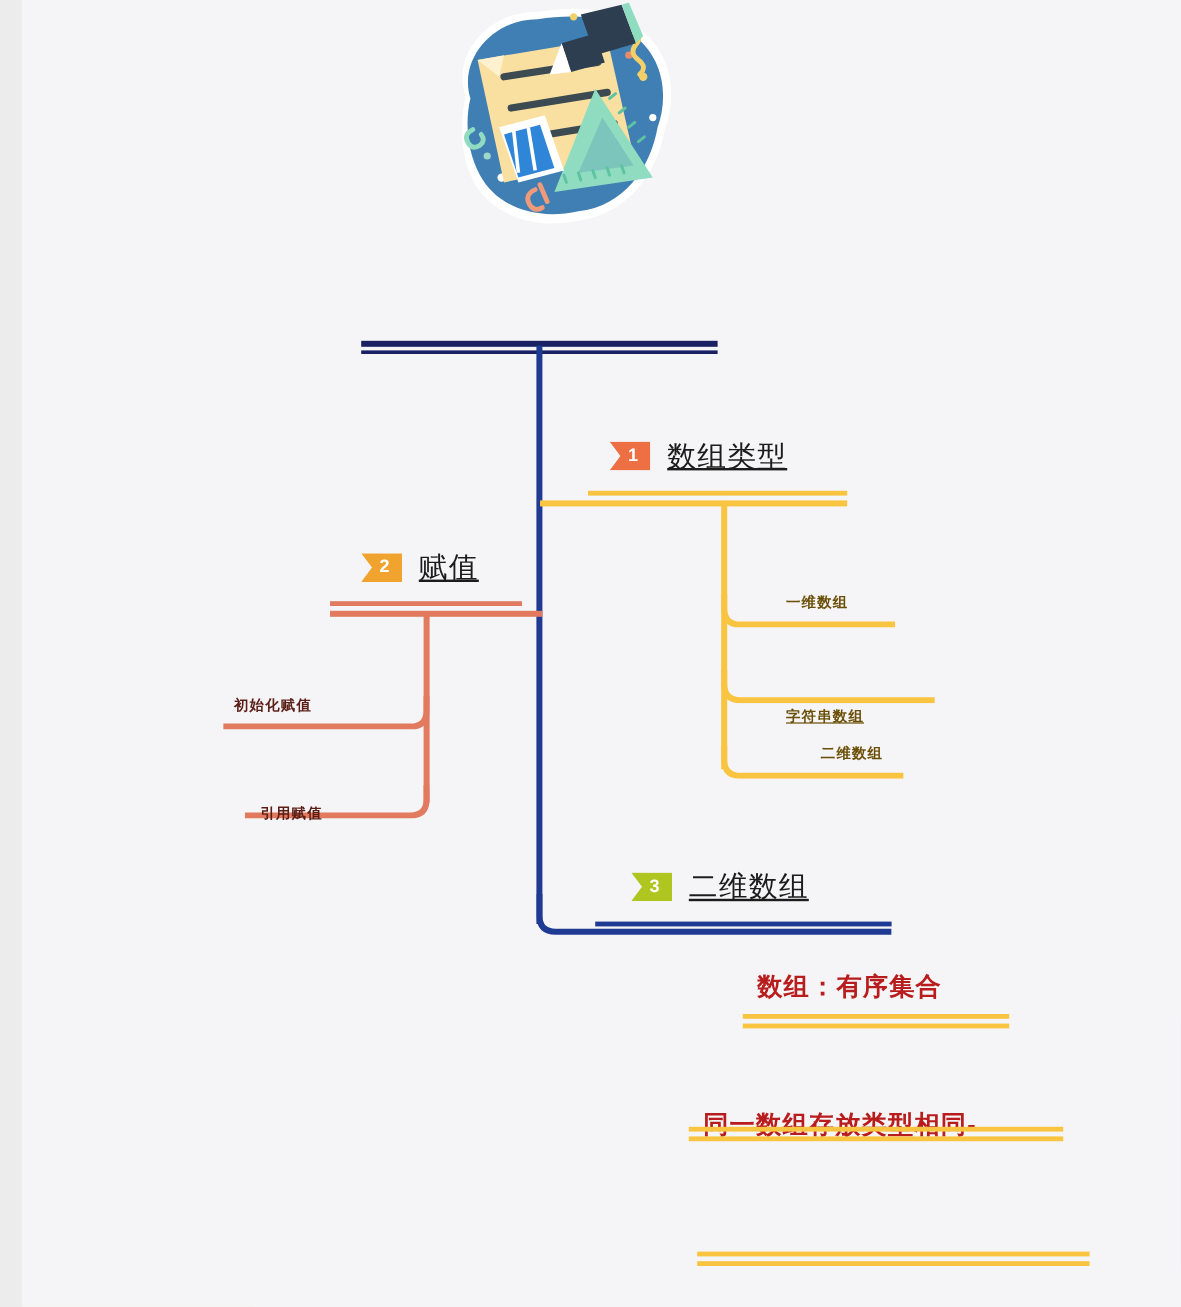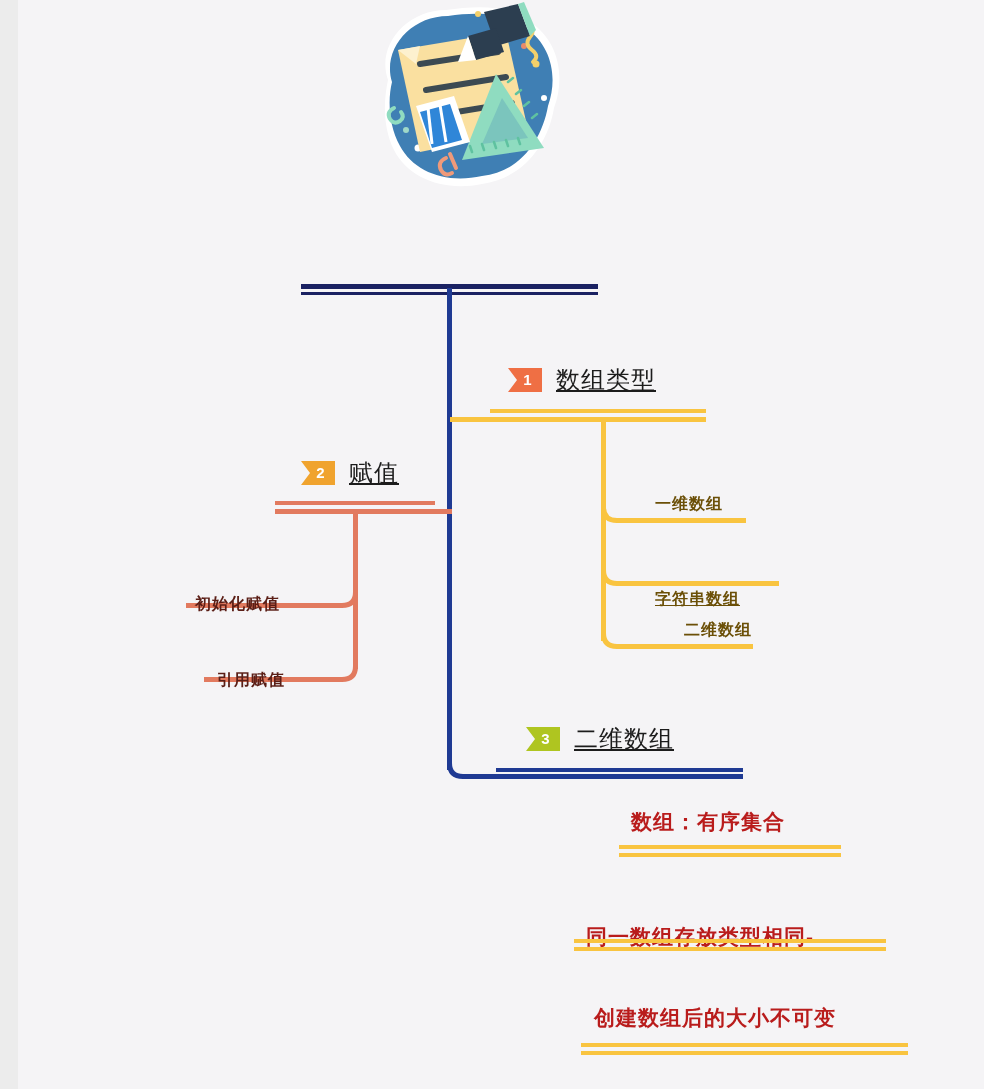--- a/index.html
+++ b/index.html
@@ -82,21 +82,21 @@
     font-size: 24px;
     color: #1c1c1c;
     margin-left: 14px;
     letter-spacing: 1px;
     text-decoration: underline;
   }
 
   
   .leaf-text {
     position: absolute;
-    font-size: 16px;
+    font-size: 12px;
     font-weight: bold;
     white-space: nowrap;
     letter-spacing: 1px;
   }
   .leaf-yellow { color: #6b4f07; }
   .leaf-salmon { color: #5b1e16; }
   .note-text {
     position: absolute;
     font-size: 21px;
     font-weight: bold;
@@ -202,21 +202,21 @@
 
   <div class="hline" style="left:257px; top:501px; width:160px; height:4px; background:#e27a5f;"></div>
 
   <div class="vline" style="left:335px; top:511px; width:5px; height:158px; background:#e27a5f;"></div>
 
   <div style="position:absolute; left:168px; top:580px; width:172px; height:28px;">
     <svg width="172" height="28" viewBox="0 0 172 28" xmlns="http://www.w3.org/2000/svg">
       <path d="M169.5 0 L169.5 12 Q169.5 25.5 156 25.5 L0 25.5" stroke="#e27a5f" stroke-width="5" fill="none"></path>
     </svg>
   </div>
-  <div class="leaf-text leaf-salmon" style="left:177px; top:580px;margin-top:14px;">初始化赋值</div>
+  <div class="leaf-text leaf-salmon" style="left:177px; top:580px;">初始化赋值</div>
 
   <div style="position:absolute; left:186px; top:654px; width:154px; height:28px;">
     <svg width="154" height="28" viewBox="0 0 154 28" xmlns="http://www.w3.org/2000/svg">
       <path d="M151.5 0 L151.5 12 Q151.5 25.5 138 25.5 L0 25.5" stroke="#e27a5f" stroke-width="5" fill="none"></path>
     </svg>
   </div>
   <div class="leaf-text leaf-salmon" style="left:199px; top:670px;">引用赋值</div>
 
   <div class="branch-head" style="left:508px; top:723px;">
     <span class="ribbon" style="background:#afc520;">3</span>
@@ -232,17 +232,16 @@
   <div class="hline" style="left:478px; top:768px; width:247px; height:4px; background:#1f3a93;"></div>
 
   <div class="note-text" style="left:613px; top:808px;">数组：有序集合</div>
   <div class="hline" style="left:601px; top:845px; width:222px; height:4px; background:#f9c440;"></div>
   <div class="hline" style="left:601px; top:853px; width:222px; height:4px; background:#f9c440;"></div>
 
   <div class="note-text" style="left:568px; top:899px;margin-top:24px;">同一数组存放类型相同-</div>
   <div class="hline" style="left:556px; top:939px; width:312px; height:4px; background:#f9c440;"></div>
   <div class="hline" style="left:556px; top:947px; width:312px; height:4px; background:#f9c440;"></div>
 
-  <div class="note-text" style="left:576px; top:1004px;">创建数组后的大小不可变</div>
   <div class="hline" style="left:563px; top:1043px; width:327px; height:4px; background:#f9c440;"></div>
   <div class="hline" style="left:563px; top:1051px; width:327px; height:4px; background:#f9c440;"></div>
 
 </div>
 
 </body></html>

